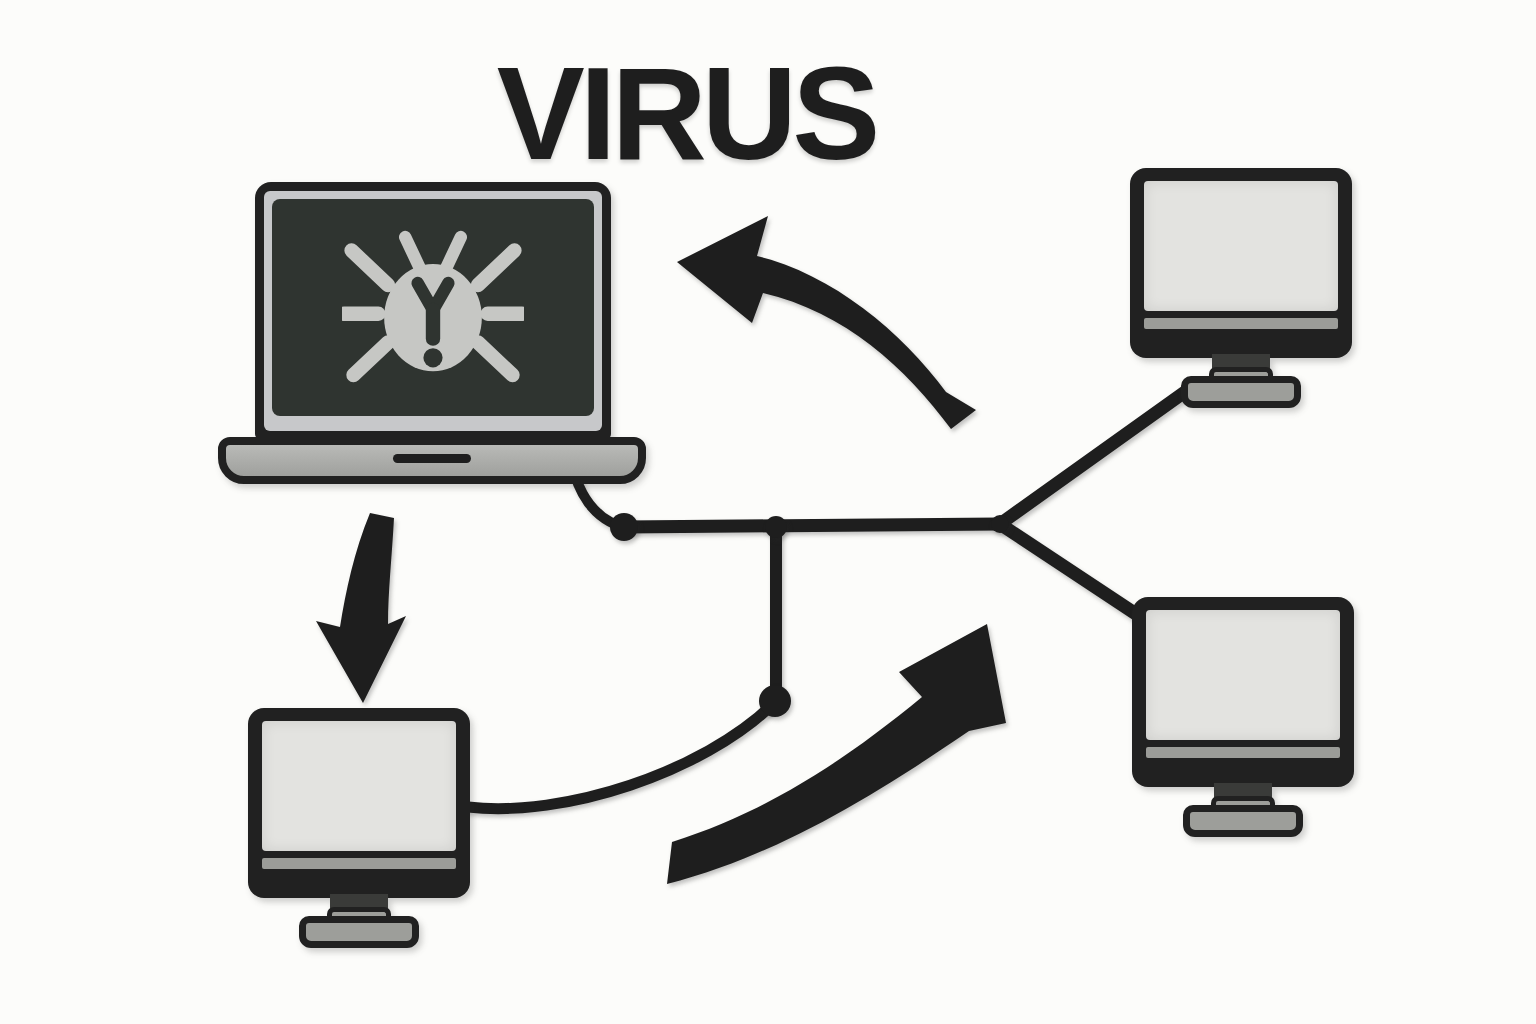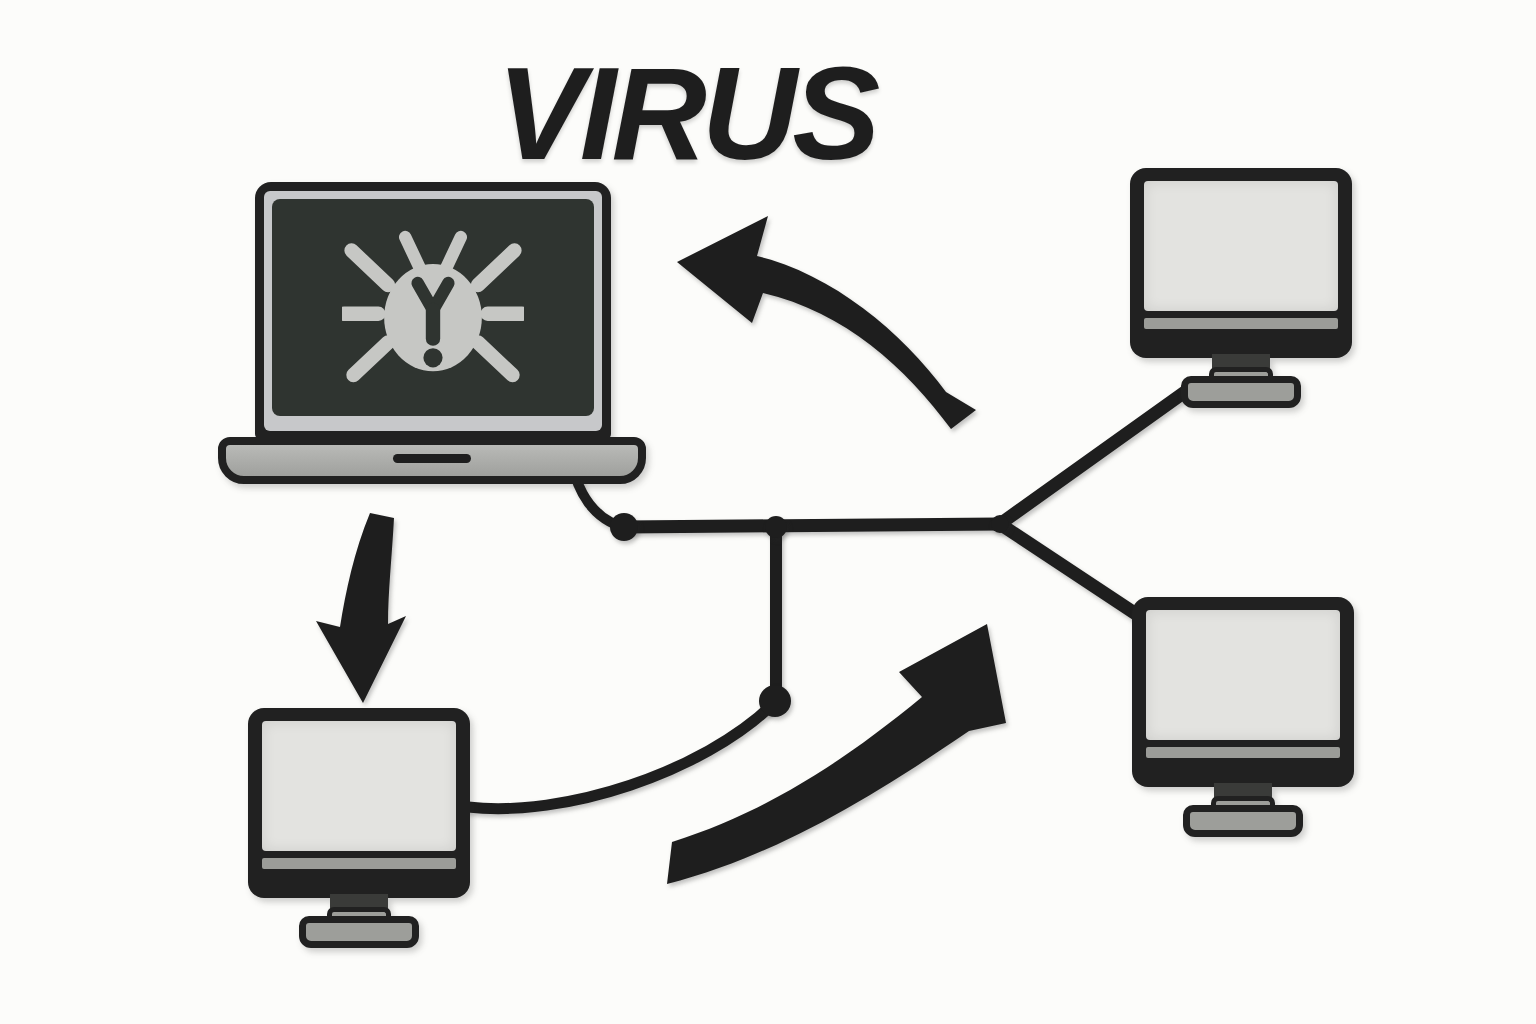--- a/index.html
+++ b/index.html
@@ -1,21 +1,21 @@
 <!DOCTYPE html>
 <html style="--background: #fcfcfa; --ink: #1e1e1e; --device-frame: #212121; --laptop-bezel: #c7c8ca; --laptop-screen: #2f3430; --laptop-base: #b9bab7; --monitor-screen: #e3e3e0; --monitor-chin: #9b9c98; --stand-neck: #3a3b39; --stand-base: #9d9e9a; --bug: #c6c7c4;"><head>
 <meta charset="utf-8">
 <style>
   html,body{margin:0;padding:0;}
   body{
     width:1536px;height:1024px;overflow:hidden;
     background:var(--background,#fcfcfa);
     font-family:"Liberation Sans",sans-serif;
   }
-  .canvas{position:relative;width:1372px;height:1024px;font-style:italic;}
+  .canvas{position:relative;width:1372px;height:1024px;}
 
   
   .title{
     position:absolute;top:48px;left:0;width:100%;
     text-align:center;
     font-weight:bold;font-size:132px;line-height:1;
     letter-spacing:-5px;
     color:var(--ink,#1e1e1e);
     text-shadow:0 3px 4px rgba(0,0,0,0.18);
   }

